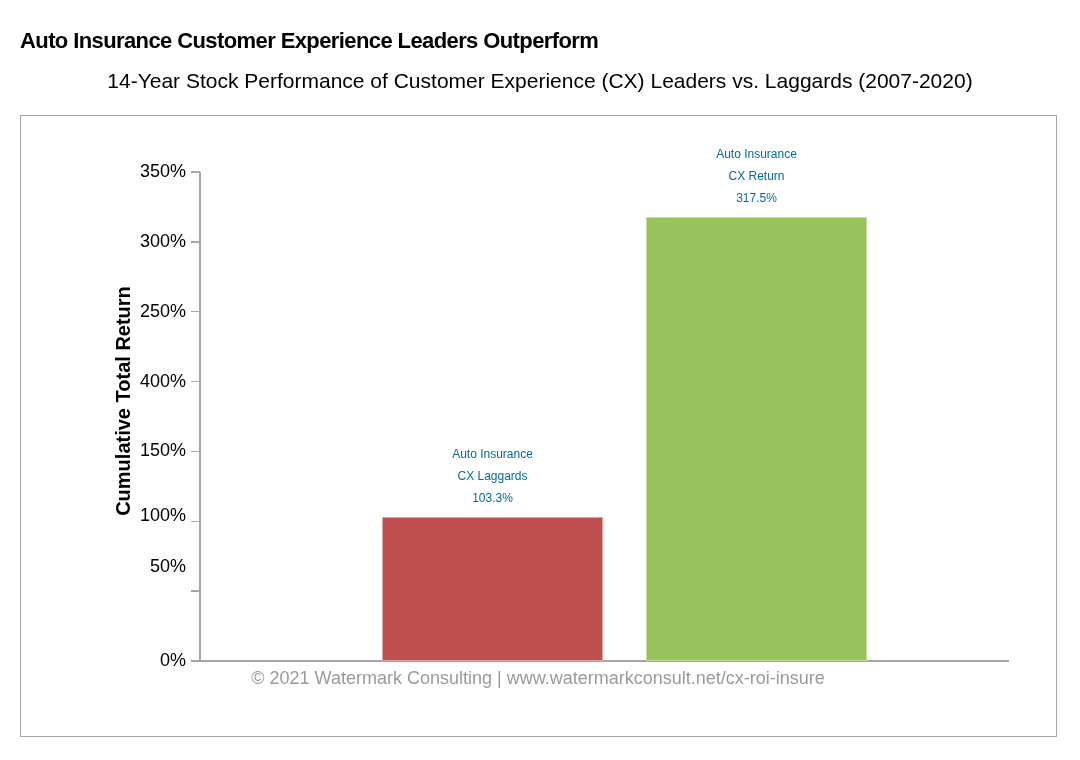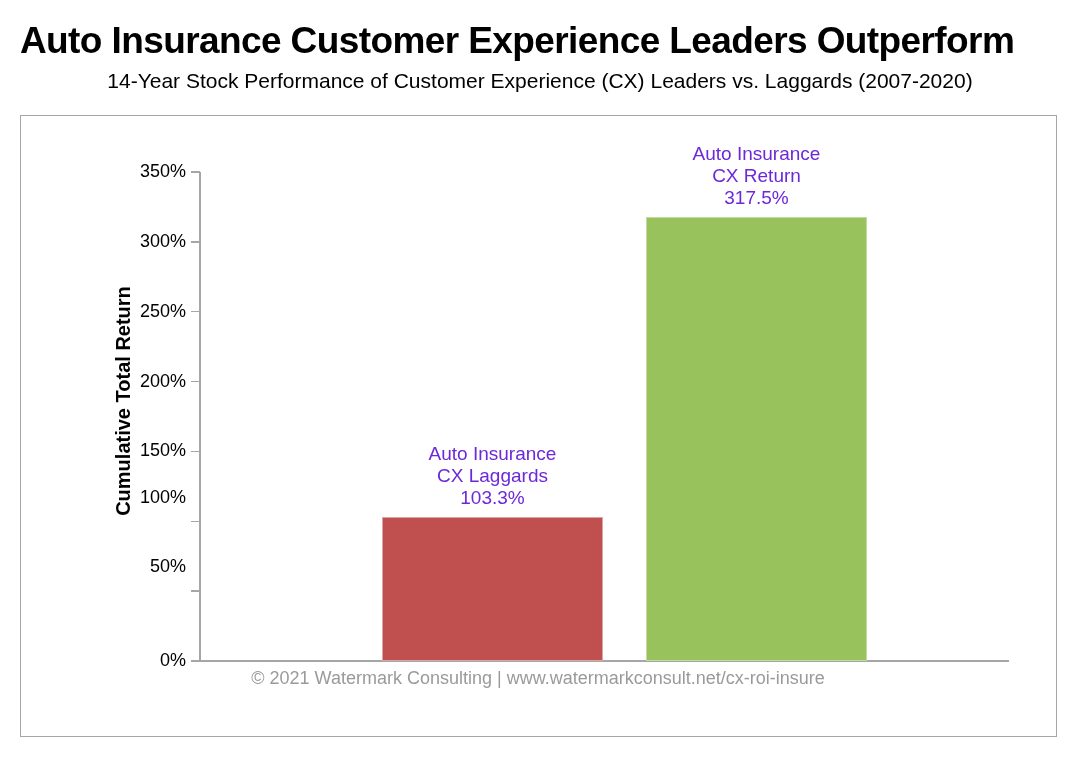--- a/index.html
+++ b/index.html
@@ -21,21 +21,21 @@
     position: absolute;
     left: 0;
     top: 0;
     width: 1080px;
   }
   #chart-title {
     position: absolute;
     left: 20px;
     top: 22px;
     width: 1040px;
-    font-size: 37px;
+    font-size: 22px;
     font-weight: bold;
     letter-spacing: -0.6px;
     line-height: 38px;
     white-space: nowrap;
     color: #000000;
   }
   #chart-subtitle {
     position: absolute;
     left: 20px;
     top: 68px;
@@ -137,23 +137,23 @@
     left: 0;
     bottom: 0;
     width: 100%;
     box-sizing: border-box;
   }
   .bar-label {
     position: absolute;
     left: -80px;
     width: calc(100% + 160px);
     text-align: center;
-    font-size: 19px;
+    font-size: 12px;
     line-height: 22px;
-    color: #6d28d9;
+    color: #0369a1;
     white-space: nowrap;
   }
   .bar-label span { display: block; }
 
   
   #chart-footer {
     position: absolute;
     left: 0;
     top: 552px;
     width: 1034px;
@@ -186,28 +186,28 @@
       <div class="y-tick" style="top: 125.107px;"></div>
       <div class="y-tick-label-wrap" style="top: 116.857px;">
         <div class="y-tick-label">300%</div>
       </div>
       <div class="y-tick" style="top: 194.964px;"></div>
       <div class="y-tick-label-wrap" style="top: 186.714px;">
         <div class="y-tick-label">250%</div>
       </div>
       <div class="y-tick" style="top: 264.821px;"></div>
       <div class="y-tick-label-wrap" style="top: 256.571px;">
-        <div class="y-tick-label">200%</div>
+        <div class="y-tick-label">400%</div>
       </div>
       <div class="y-tick" style="top: 334.679px;"></div>
       <div class="y-tick-label-wrap" style="top: 326.429px;">
         <div class="y-tick-label">150%</div>
       </div>
       <div class="y-tick" style="top: 404.536px;"></div>
-      <div class="y-tick-label-wrap" style="top: 373px;">
+      <div class="y-tick-label-wrap" style="top: 391px;">
         <div class="y-tick-label">100%</div>
       </div>
       <div class="y-tick" style="top: 474.393px;"></div>
       <div class="y-tick-label-wrap" style="top: 442px;">
         <div class="y-tick-label">50%</div>
       </div>
       <div class="y-tick" style="top: 544.25px;"></div>
       <div class="y-tick-label-wrap" style="top: 536px;">
         <div class="y-tick-label">0%</div>
       </div>

